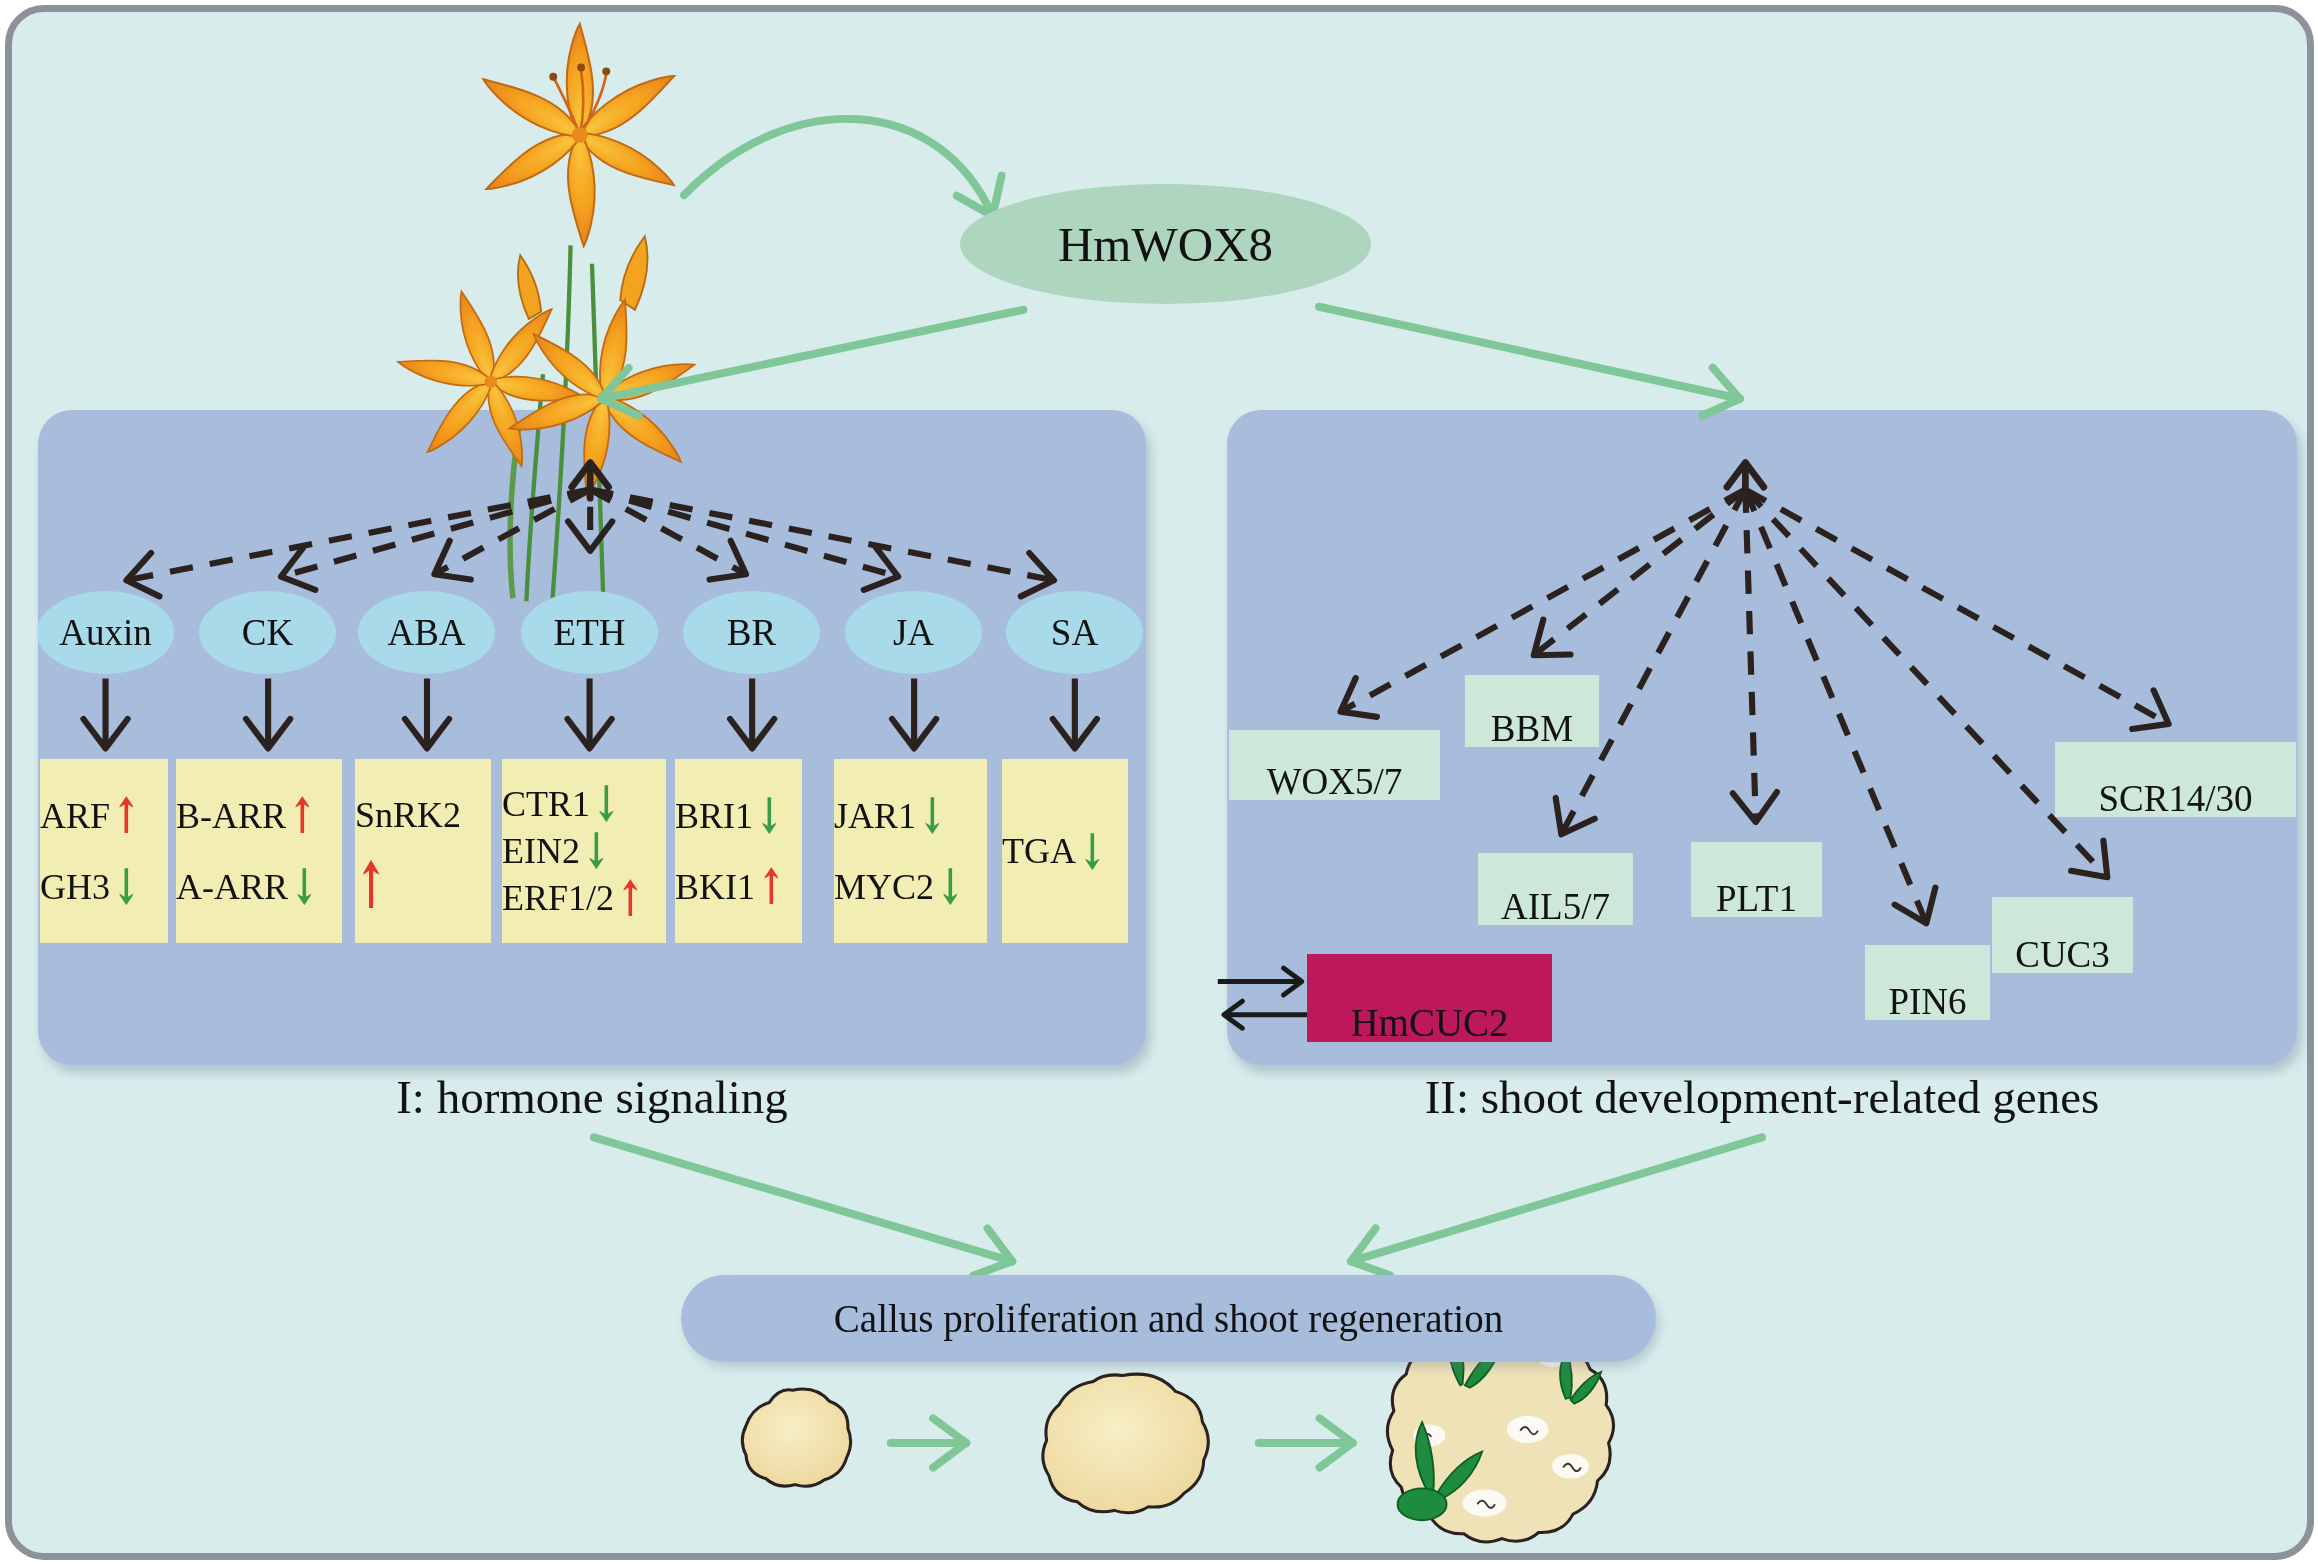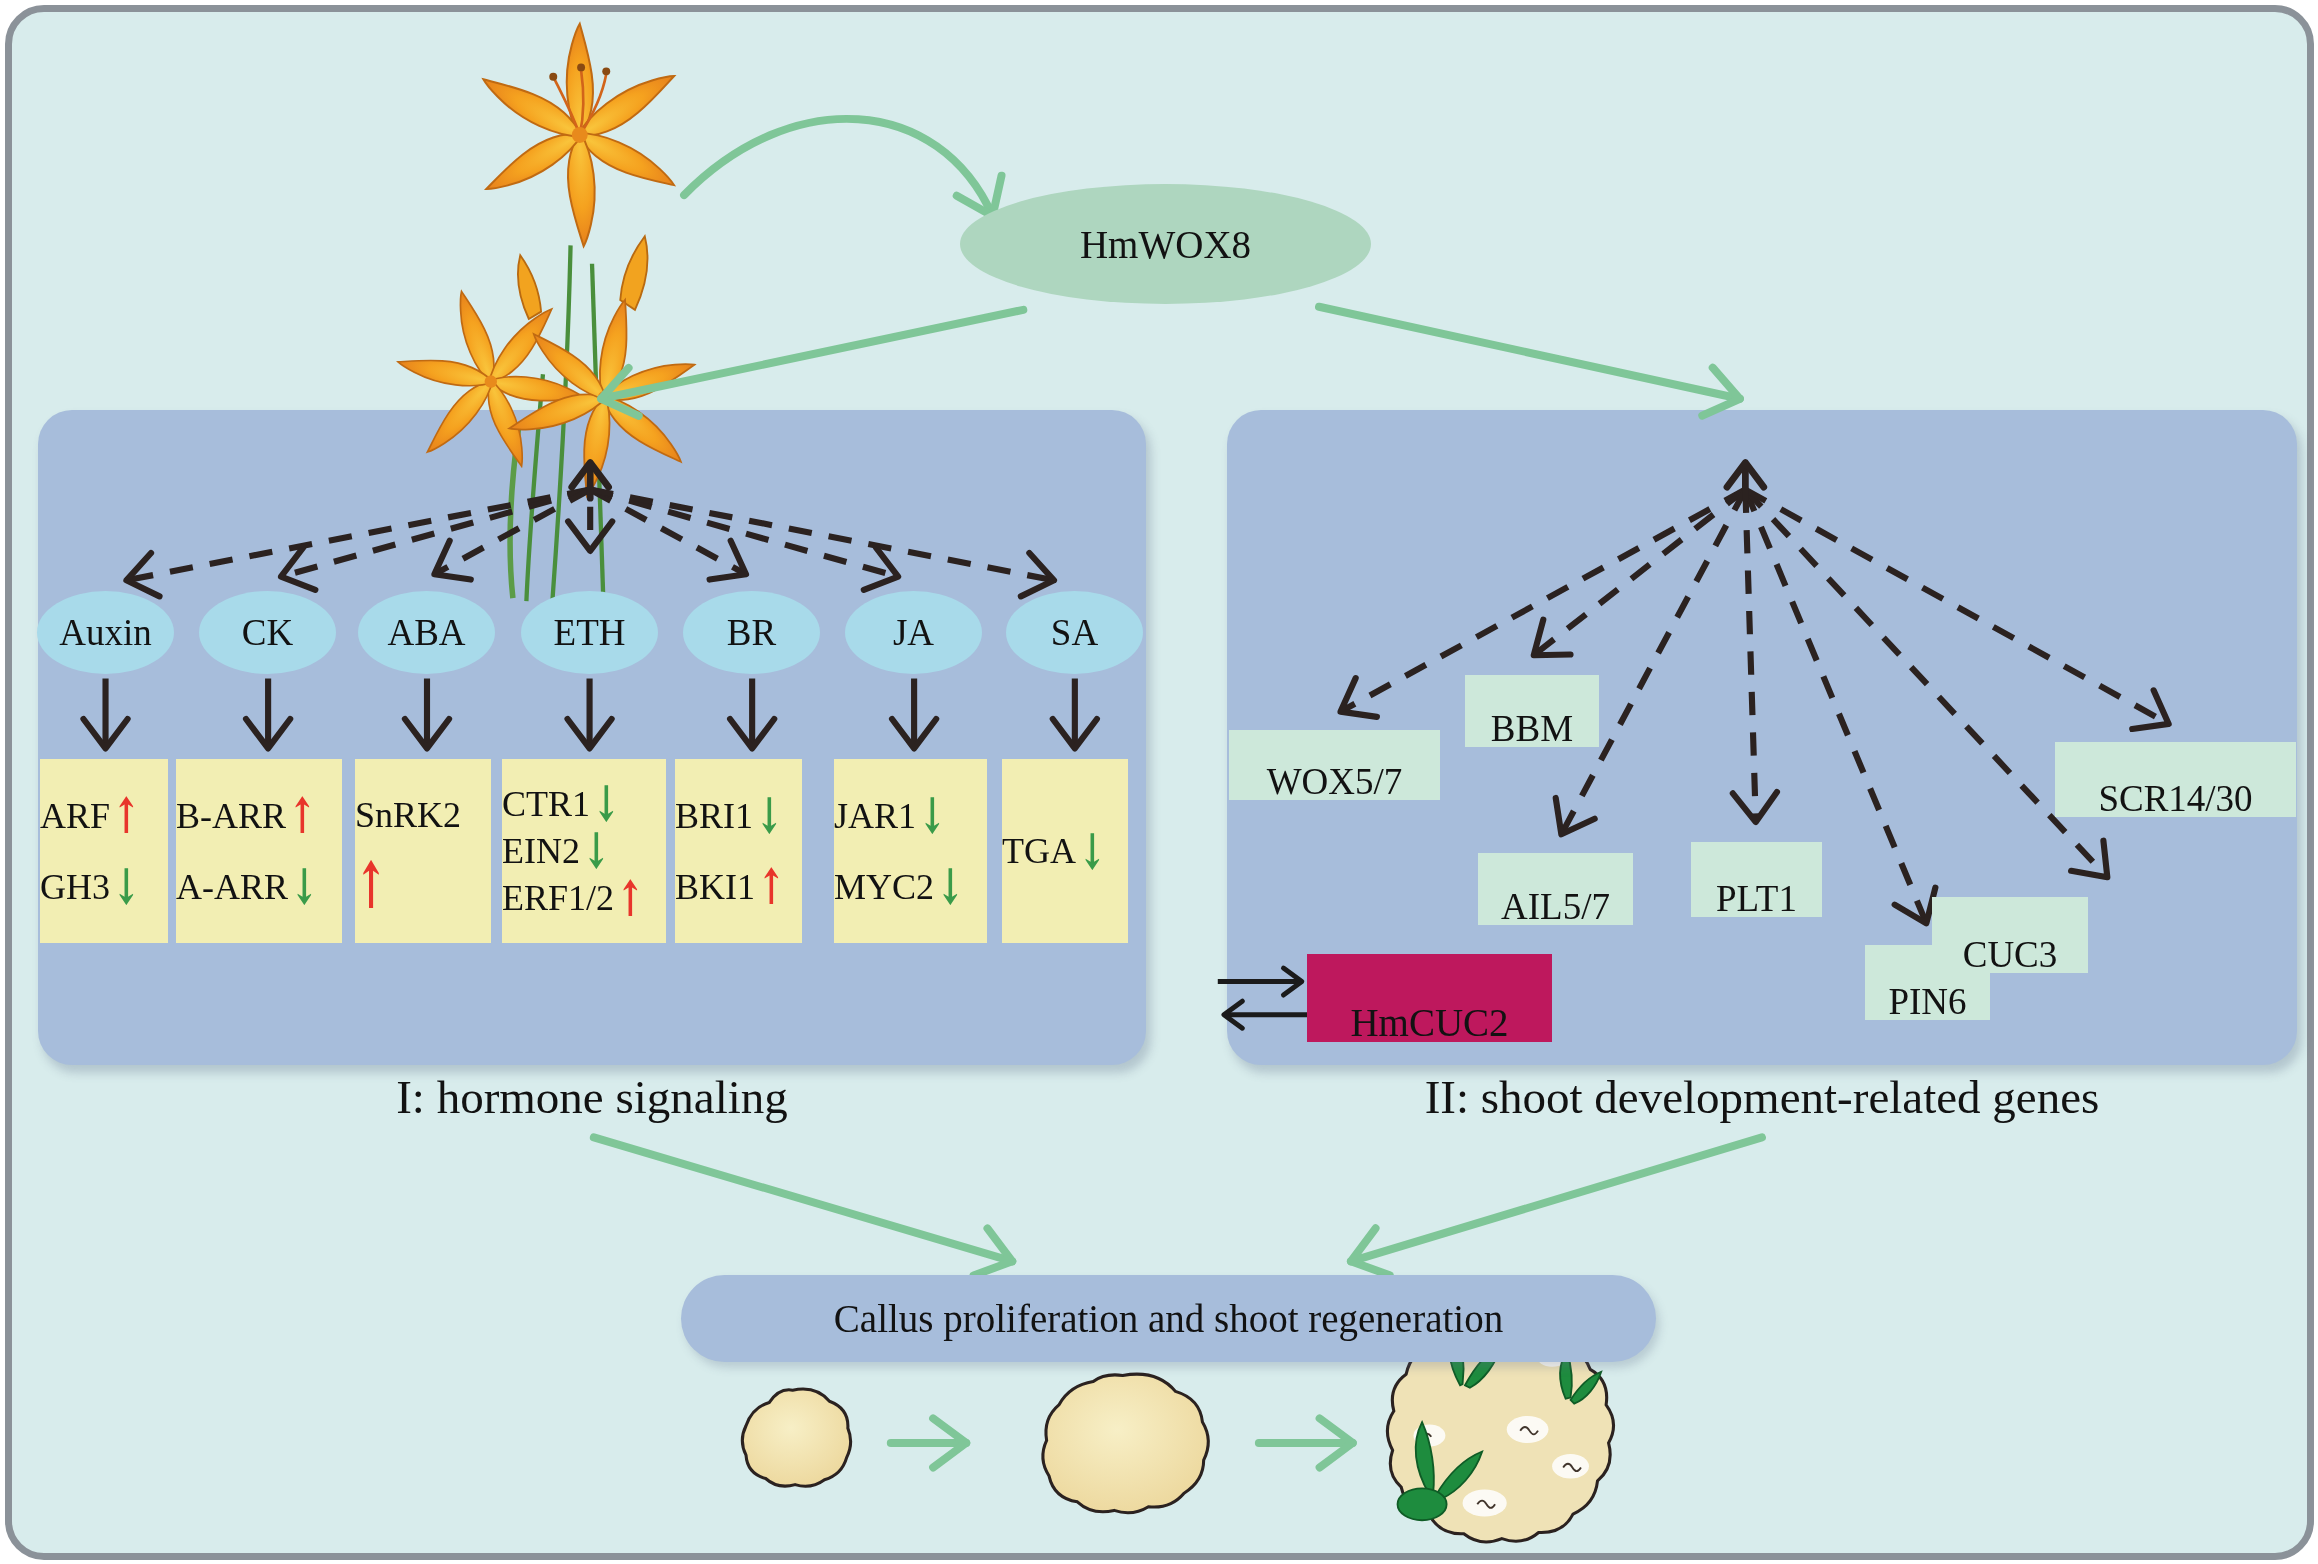--- a/index.html
+++ b/index.html
@@ -14,21 +14,21 @@
   .panel{
     position:absolute;background:#a7bddb;border-radius:34px;z-index:1;
     box-shadow:4.9px 7.4px 9.8px rgba(96,112,140,.30);
   }
   .p1{left:38px;top:410px;width:1108px;height:655px;}
   .p2{left:1227px;top:410px;width:1070px;height:655px;}
   svg.art{position:absolute;left:0;top:0;z-index:2;pointer-events:none;}
   .node{
     position:absolute;display:flex;align-items:center;justify-content:center;z-index:3;line-height:1;
   }
-  .wox8{left:960px;top:184px;width:411px;height:120px;background:#aed6bf;border-radius:50%;font-size:39px;}
+  .wox8{left:960px;top:184px;width:411px;height:120px;background:#aed6bf;border-radius:50%;font-size:49px;}
   .h-ell{width:137px;height:83px;background:#a8daea;border-radius:50%;font-size:37px;}
   .ybox{
     position:absolute;top:759px;height:184px;background:#f2eeb3;z-index:3;
     display:flex;flex-direction:column;justify-content:space-around;align-items:flex-start;
     font-size:36px;padding:21px 0;box-sizing:border-box;line-height:1;
   }
   .grow{display:flex;align-items:center;white-space:nowrap;}
   .dir{
     font-family:"DejaVu Serif",serif;display:inline-block;transform:scaleY(1.5);
     transform-origin:center;margin-left:2.5px;font-size:33px;font-weight:bold;
@@ -314,21 +314,21 @@
   </div>
 <div class="gbox" style="left:1478px;top:853px;width:155px;height:72px">
     <span>AIL5/7</span>
   </div>
 <div class="gbox" style="left:1691px;top:842px;width:131px;height:75px">
     <span>PLT1</span>
   </div>
 <div class="gbox" style="left:1865px;top:945px;width:125px;height:75px">
     <span>PIN6</span>
   </div>
-<div class="gbox" style="left:1932px;top:897px;width:156px;height:76px">
+<div class="gbox" style="left:1992px;top:897px;width:141px;height:76px">
     <span>CUC3</span>
   </div>
 <div class="gbox" style="left:2055px;top:742px;width:241px;height:75px">
     <span>SCR14/30</span>
   </div>
 <div class="gbox pink" style="left:1307px;top:954px;width:245px;height:88px">
     <span>HmCUC2</span>
   </div>
 
 <div class="caption cap1">I: hormone signaling</div>

